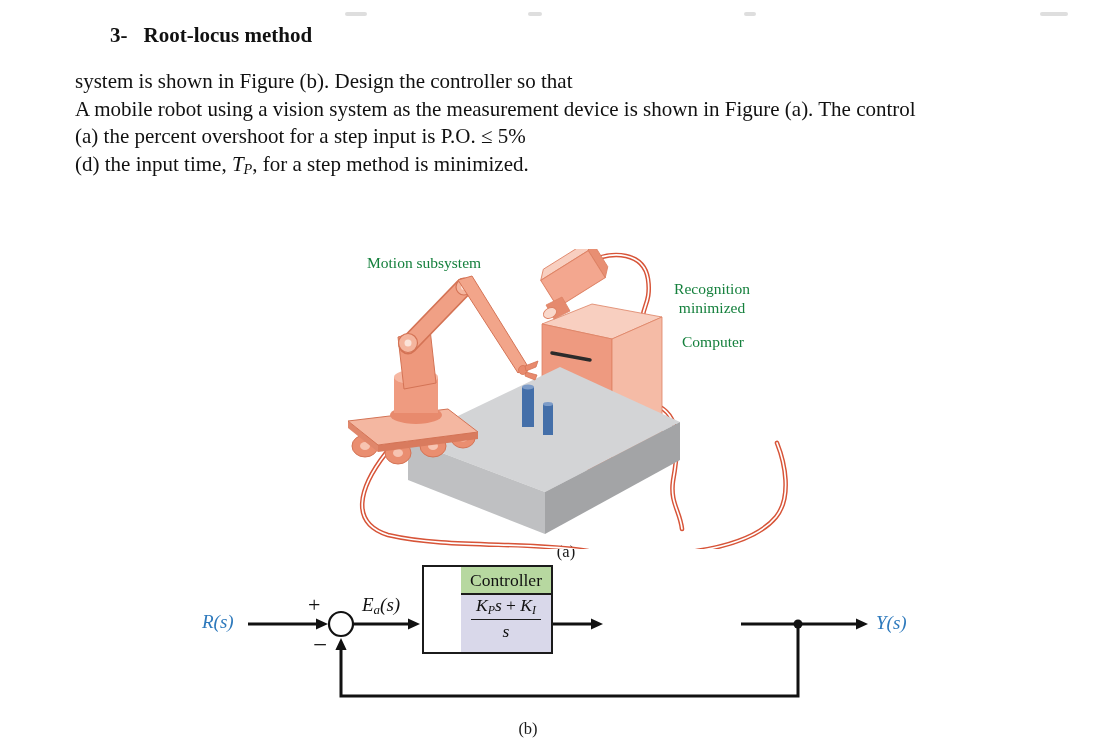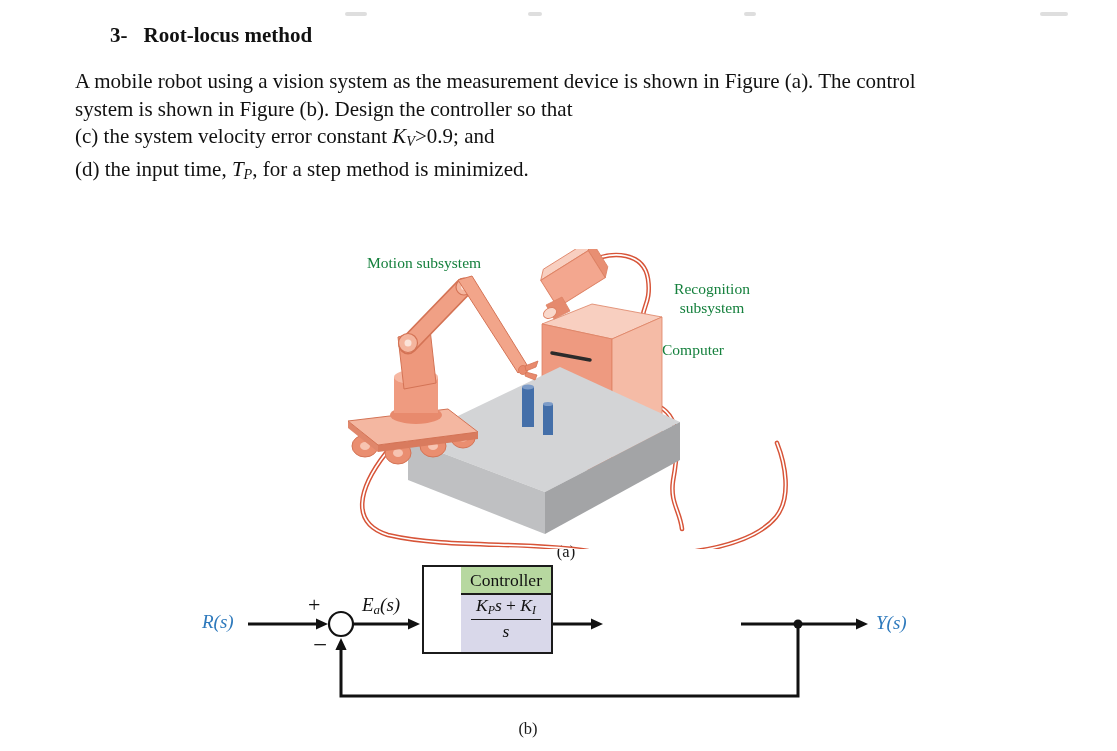--- a/index.html
+++ b/index.html
@@ -43,23 +43,23 @@
   <div class="remnant" style="left:345px;width:22px;"></div>
   <div class="remnant" style="left:528px;width:14px;"></div>
   <div class="remnant" style="left:744px;width:12px;"></div>
   <div class="remnant" style="left:1040px;width:28px;"></div>
 
   <div id="title" class="abs">
     <span>3-</span><span class="gap"></span><span>Root-locus method</span>
   </div>
 
   <div id="para" class="abs">
+    <div>system is shown in Figure (b). Design the controller so that</div>
     <div>A mobile robot using a vision system as the measurement device is shown in Figure (a). The control</div>
-    <div>system is shown in Figure (b). Design the controller so that</div>
-    <div><span>(c) the system velocity error constant </span><span class="it">K</span><span class="msub">V</span><span>&gt;0.9; and</span></div>
+    <div>(a) the percent overshoot for a step input is P.O. ≤ 5%</div>
     <div><span>(d) the input time, </span><span class="it">T</span><span class="msub">P</span><span>, for a step method is minimized.</span></div>
   </div>
 
   <svg id="fig-a-svg" style="left:330px;top:237px;" width="470" height="300" viewBox="0 0 470 300">
 
     <g>
       <path class="cable" d="M256,14 C284,0 314,4 318,30 C321,50 314,57 313,66"></path>
       <path class="cable-core" d="M256,14 C284,0 314,4 318,30 C321,50 314,57 313,66"></path>
     </g>
     <g>
@@ -131,23 +131,23 @@
         <circle cx="193" cy="121" r="4.5" fill="#e88a6d" stroke="#d47355" stroke-width="0.8"></circle>
         <polygon points="195,117 208,112 206,118 196,122" fill="#e88a6d" stroke="#d47355" stroke-width="0.8"></polygon>
         <polygon points="196,123 207,126 205,131 195,127" fill="#e88a6d" stroke="#d47355" stroke-width="0.8"></polygon>
       </g>
     </g>
   </svg>
 
   <div class="figlabel" style="left:367px;top:241px;">Motion subsystem</div>
   <div class="figlabel center" style="left:652px;top:267px;width:120px;">
     <div>Recognition</div>
-    <div>subsystem</div>
+    <div>minimized</div>
   </div>
-  <div class="figlabel" style="left:662px;top:328px;">Computer</div>
+  <div class="figlabel" style="left:662px;top:320px;padding-left:20px;">Computer</div>
   <div class="figlabel center" style="left:440px;top:397px;width:100px;">
     <div>Object</div>
     <div>environment</div>
   </div>
   <div class="caption" style="left:546px;top:530px;width:40px;">(a)</div>
 
   <svg id="diagram-svg" style="left:0;top:0;" width="1117" height="751" viewBox="0 0 1117 751">
     <g stroke="#111" stroke-width="3" fill="none">
       <line x1="248" y1="612" x2="317" y2="612"></line>
       <line x1="353" y1="612" x2="409" y2="612"></line>

